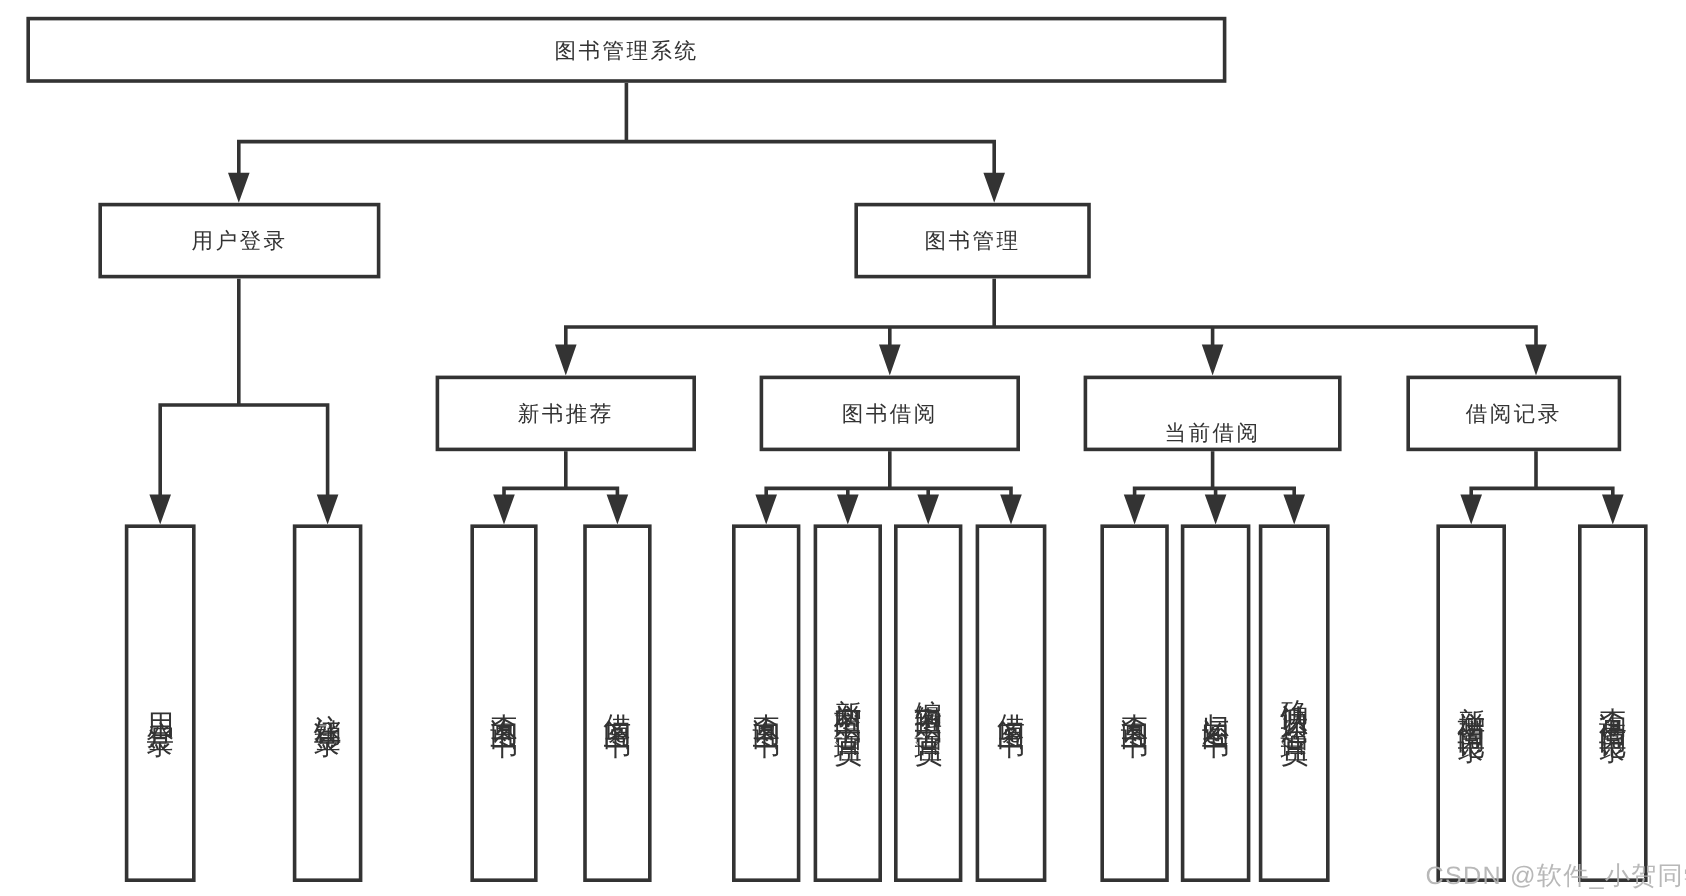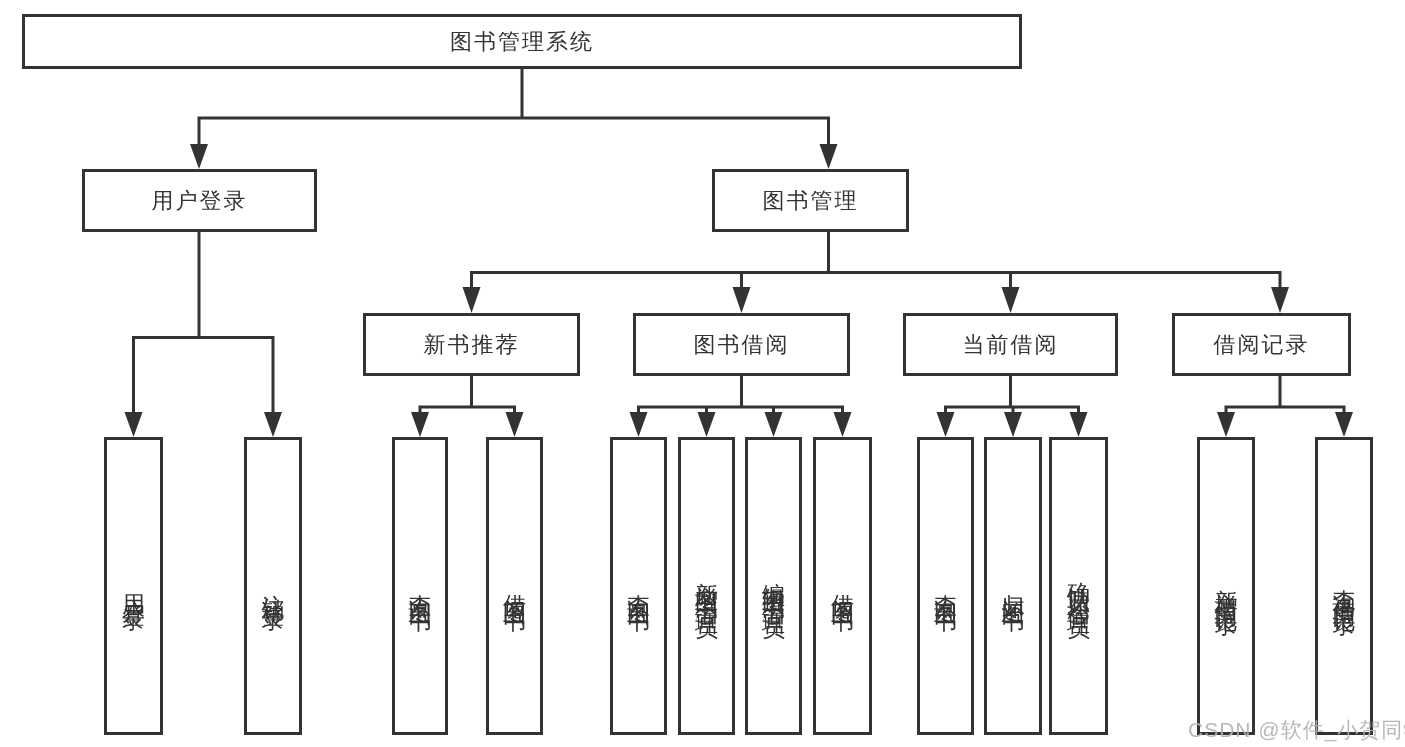--- a/index.html
+++ b/index.html
@@ -19,21 +19,21 @@
   .box {
     position: absolute;
     background: #ffffff;
     border: 3px solid #333333;
     box-sizing: border-box;
     display: flex;
     align-items: center;
     justify-content: center;
     color: #333333;
   }
-  .box.h { font-size: 22px; letter-spacing: 2px; }
+  .box.h { font-size: 18px; letter-spacing: 2px; }
   .box.v span {
     writing-mode: vertical-rl;
     text-orientation: mixed;
     font-size: 23px;
     letter-spacing: 5px;
     line-height: 1;
     white-space: nowrap;
   }
   .watermark {
     position: absolute;
@@ -92,21 +92,21 @@
   <div class="box h" style="left:712px; top:169px; width:197px; height:63px;">
     <span>图书管理</span>
   </div>
 
   <div class="box h" style="left:363px; top:313px; width:217px; height:63px;">
     <span>新书推荐</span>
   </div>
   <div class="box h" style="left:633px; top:313px; width:217px; height:63px;">
     <span>图书借阅</span>
   </div>
-  <div class="box h" style="left:903px; top:313px; width:215px; height:63px;">
+  <div class="box h" style="left:903px; top:313px; width:215px; height:63px;align-items:flex-end;">
     <span>当前借阅</span>
   </div>
   <div class="box h" style="left:1172px; top:313px; width:179px; height:63px;">
     <span>借阅记录</span>
   </div>
 
   <div class="box v" style="left:104px; top:437px; width:59px; height:298px;">
     <span>用户登录</span>
   </div>
   <div class="box v" style="left:244px; top:437px; width:58px; height:298px;">

